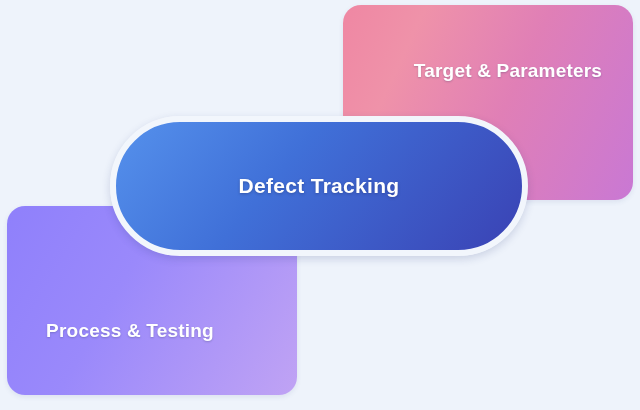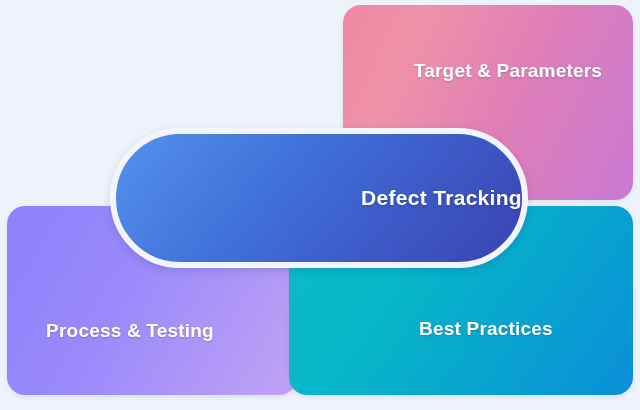--- a/index.html
+++ b/index.html
@@ -82,30 +82,30 @@
     background: linear-gradient(125deg, #0bbcc6 0%, #07b6c8 35%, #0a8fd8 100%);
   }
   #tile-best-practices .tile-label {
     transform: translate(25px, 28px);
   }
 
   
   #center-node {
     position: absolute;
     left: 110px;
-    top: 128px;
+    top: 116px;
     width: 418px;
     height: 140px;
     border-radius: 70px;
     background: linear-gradient(130deg, #5591ec 0%, #4070d8 40%, #3a42b4 100%);
     border: 6px solid #f2f6fc;
     box-sizing: border-box;
     display: flex;
     align-items: center;
-    justify-content: flex-end;
+    justify-content: center;
     box-shadow: 0 3px 9px rgba(40, 55, 120, 0.18);
   }
 
   #center-node .center-label {
     color: #ffffff;
     font-size: 21px;
     font-weight: bold;
     letter-spacing: 0.3px;
     text-shadow: 0 1px 3px rgba(25, 35, 80, 0.35);
     white-space: nowrap;
@@ -118,21 +118,18 @@
 
 
   <div class="tile" id="tile-target-parameters">
     <span class="tile-label">Target &amp; Parameters</span>
   </div>
 
   <div class="tile" id="tile-process-testing">
     <span class="tile-label">Process &amp; Testing</span>
   </div>
 
-  <div class="tile" id="tile-best-practices">
-    <span class="tile-label">Best Practices</span>
-  </div>
 
   <div id="center-node">
     <span class="center-label">Defect Tracking</span>
   </div>
 
 </div>
 
 </body></html>

